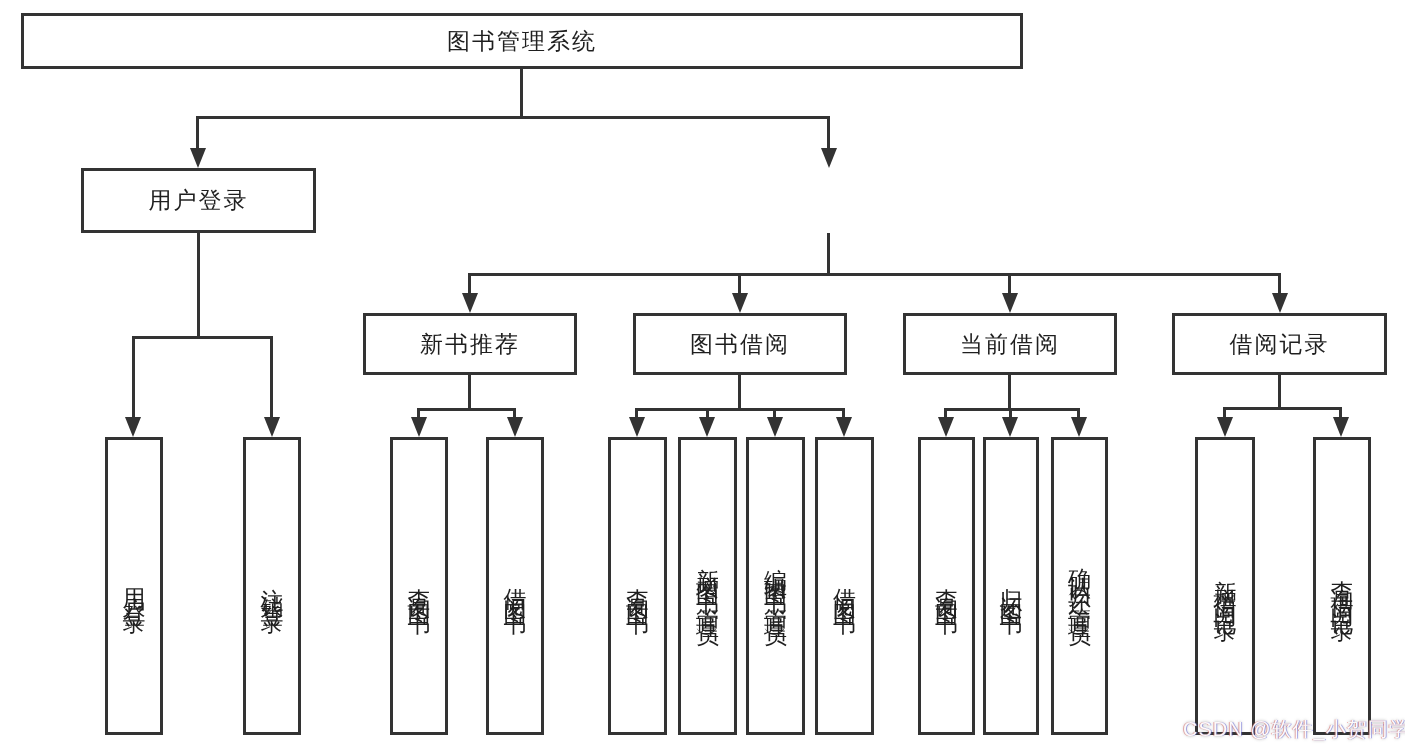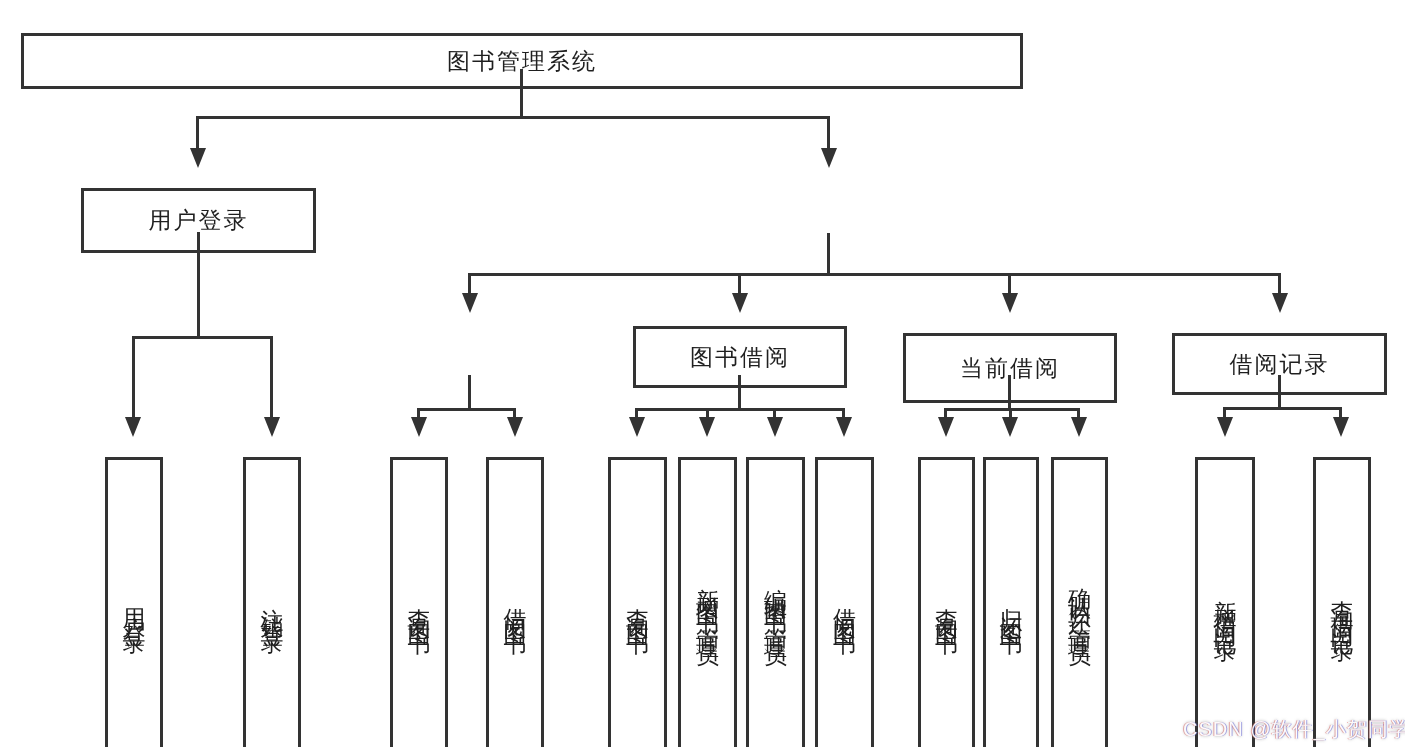--- a/index.html
+++ b/index.html
@@ -13,21 +13,20 @@
   .box{
     position:absolute;
     box-sizing:border-box;
     border:3px solid #333333;
     background:#ffffff;
     display:flex;align-items:center;justify-content:center;
     color:#1f1f1f;
     font-size:23px;
     letter-spacing:2px;
     text-align:center;
-    margin-top:20px;
   }
   .vbox{
     writing-mode:vertical-rl;
     text-orientation:mixed;
     letter-spacing:8px;
     line-height:1.0;
     font-size:23px;
     padding:6px 0;
   }
   .hl{position:absolute;height:3px;background:#333333;}
@@ -36,22 +35,22 @@
     position:absolute;width:0;height:0;
     border-left:8px solid transparent;
     border-right:8px solid transparent;
     border-top:20px solid #333333;
   }
   
   .n-root{left:21px;top:13px;width:1002px;height:56px;}
   .n-user-login{left:81px;top:168px;width:235px;height:65px;}
   .n-book-mgmt{left:711px;top:168px;width:236px;height:65px;}
   .n-new-book{left:363px;top:313px;width:214px;height:62px;}
-  .n-book-borrow{left:633px;top:306px;width:214px;height:62px;}
-  .n-current-borrow{left:903px;top:313px;width:214px;height:70px;}
+  .n-book-borrow{left:633px;top:313px;width:214px;height:62px;}
+  .n-current-borrow{left:903px;top:313px;width:214px;height:62px;}
   .n-borrow-records{left:1172px;top:313px;width:215px;height:62px;}
   .leaf{top:437px;height:298px;}
   .n-l-user-login{left:105px;width:58px;}
   .n-l-logout{left:243px;width:58px;}
   .n-l-nb-query{left:390px;width:58px;}
   .n-l-nb-borrow{left:486px;width:58px;}
   .n-l-bb-query{left:608px;width:59px;}
   .n-l-bb-add{left:678px;width:59px;}
   .n-l-bb-edit{left:746px;width:59px;}
   .n-l-bb-borrow{left:815px;width:59px;}
@@ -98,20 +97,21 @@
   <div class="hl" style="left:468px;top:273px;width:813px;"></div>
   <div class="vl" style="left:468px;top:273px;height:22px;"></div>
   <div class="arrow" style="left:462px;top:293px;"></div>
   <div class="vl" style="left:738px;top:273px;height:22px;"></div>
   <div class="arrow" style="left:732px;top:293px;"></div>
   <div class="vl" style="left:1008px;top:273px;height:22px;"></div>
   <div class="arrow" style="left:1002px;top:293px;"></div>
   <div class="vl" style="left:1278px;top:273px;height:22px;"></div>
   <div class="arrow" style="left:1272px;top:293px;"></div>
 
+  <div class="box n-new-book">新书推荐</div>
   <div class="box n-book-borrow">图书借阅</div>
   <div class="box n-current-borrow">当前借阅</div>
   <div class="box n-borrow-records">借阅记录</div>
 
   <div class="vl" style="left:468px;top:375px;height:34px;"></div>
   <div class="hl" style="left:417px;top:408px;width:99px;"></div>
   <div class="vl" style="left:417px;top:408px;height:12px;"></div>
   <div class="arrow" style="left:411px;top:417px;"></div>
   <div class="vl" style="left:513px;top:408px;height:12px;"></div>
   <div class="arrow" style="left:507px;top:417px;"></div>

